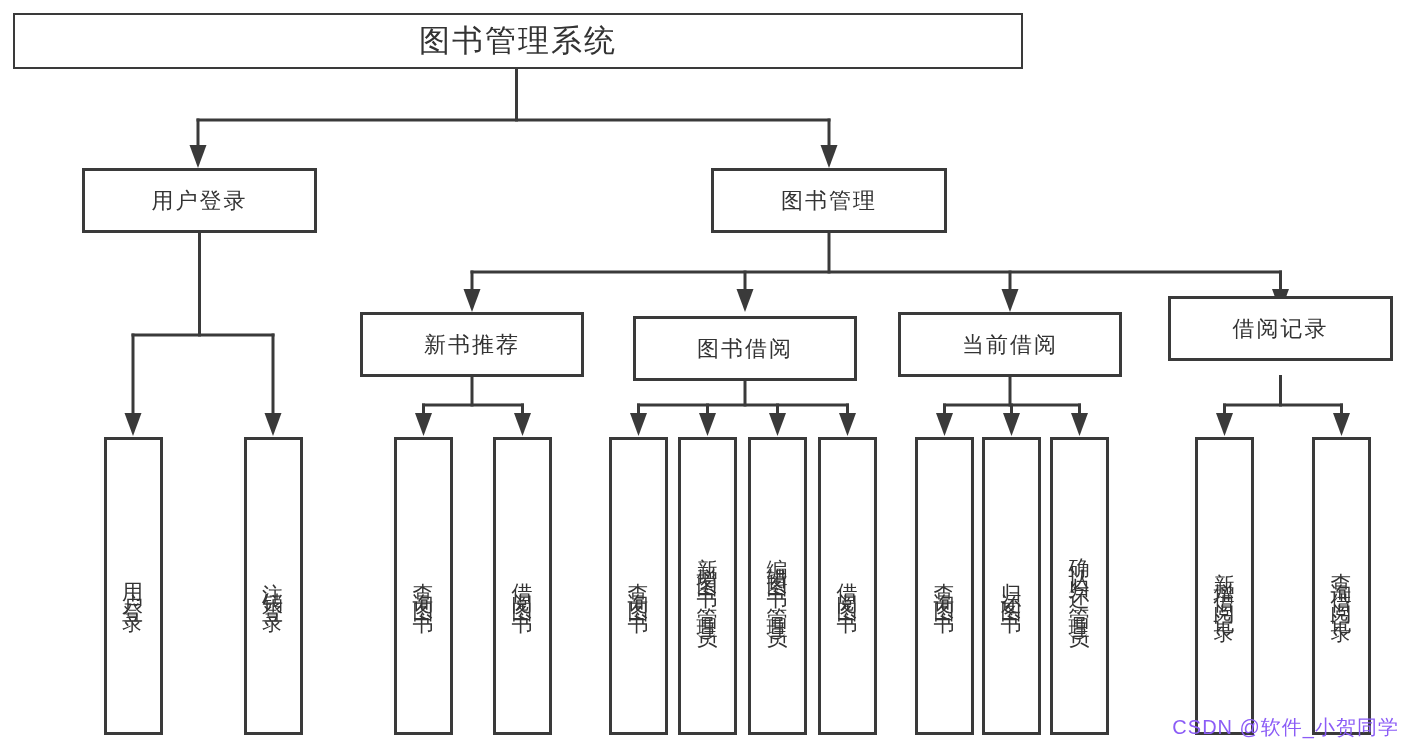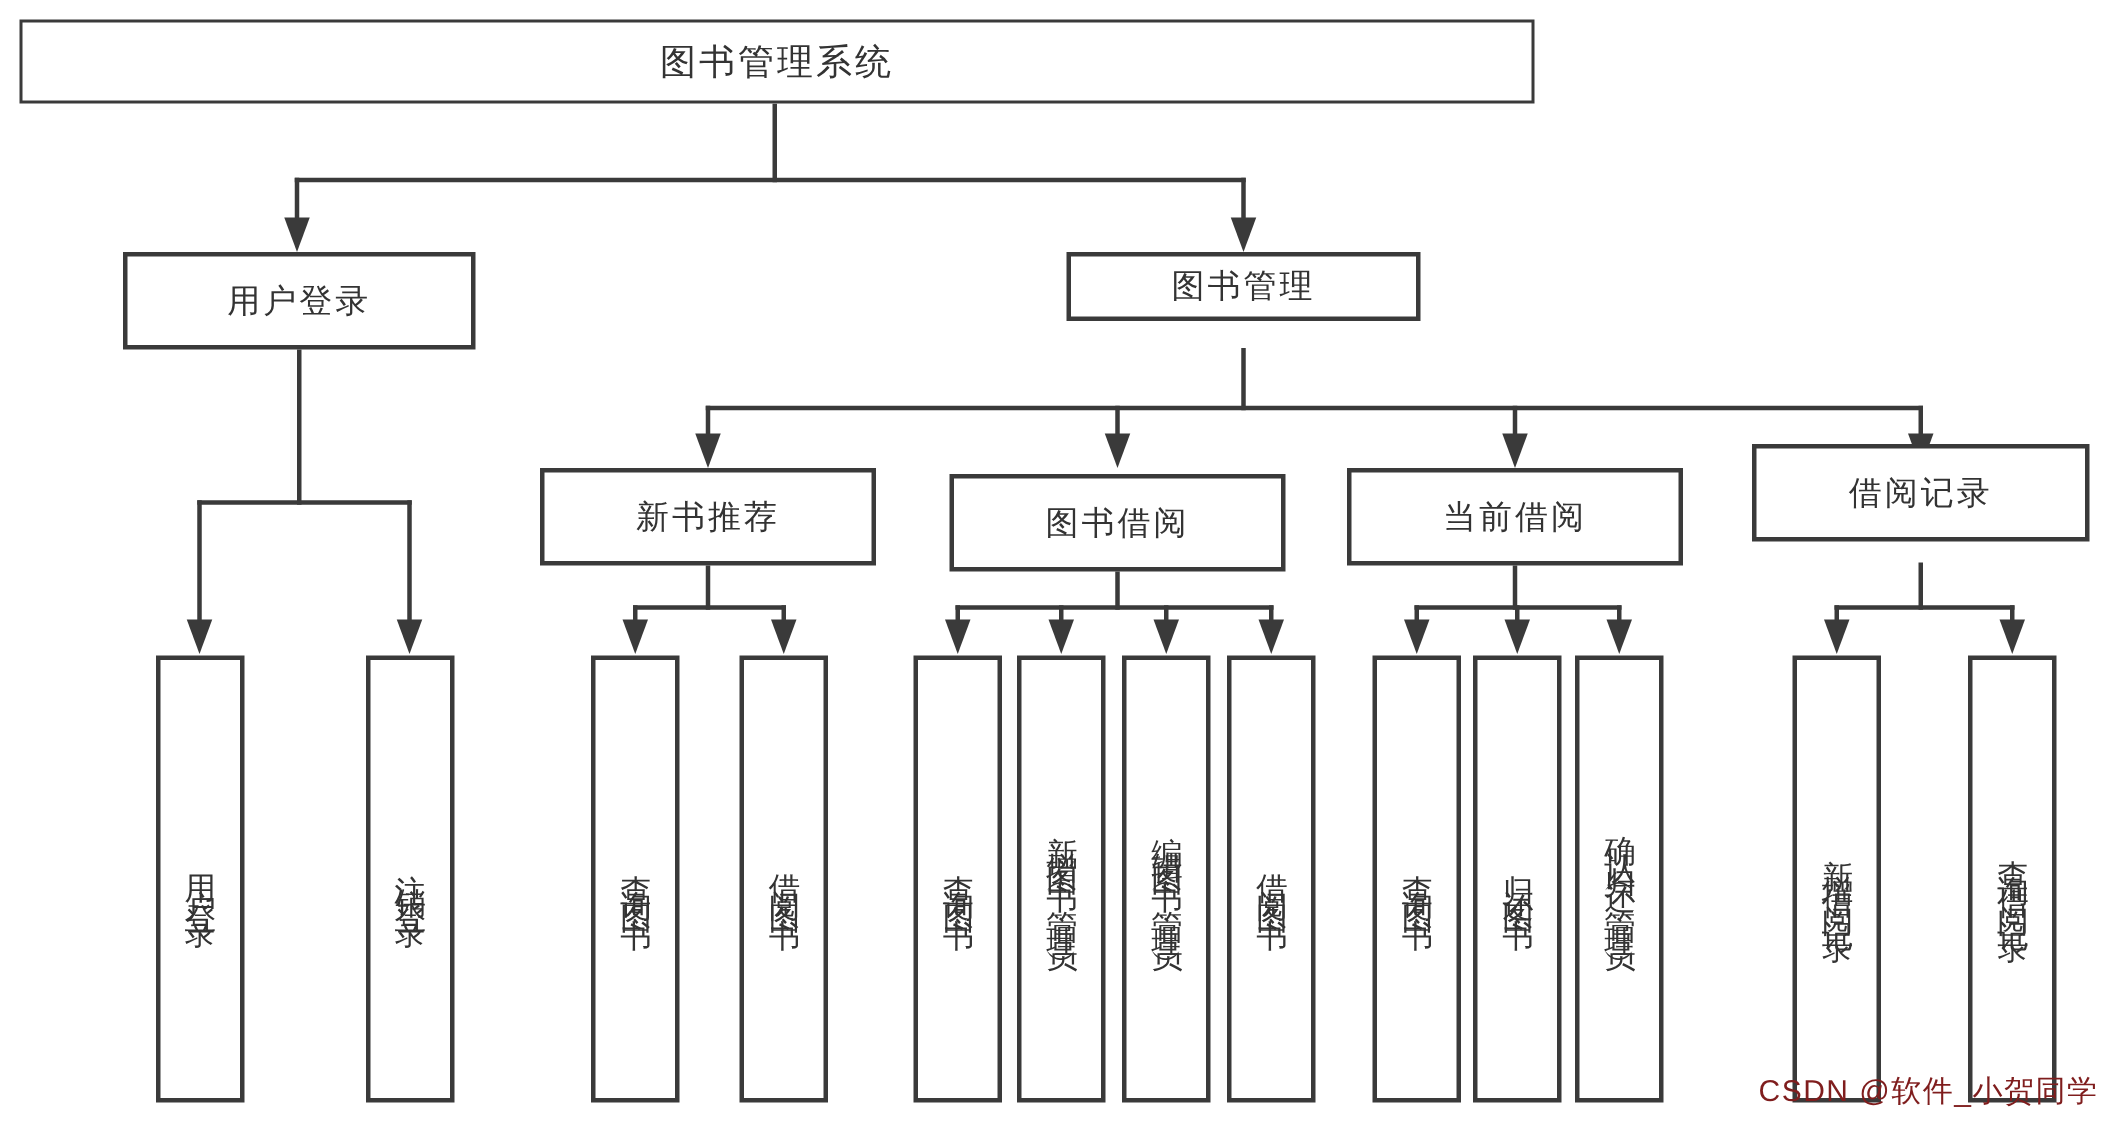--- a/index.html
+++ b/index.html
@@ -6,29 +6,29 @@
   .canvas{
     position:relative;width:1405px;height:747px;background:#ffffff;overflow:hidden;
     font-family:"Liberation Sans","DejaVu Sans",sans-serif;color:#333333;
   }
   .connectors{position:absolute;left:0;top:0;z-index:0;}
   .node{
     position:absolute;box-sizing:border-box;border:3px solid #3a3a3a;background:#ffffff;
     display:flex;align-items:center;justify-content:center;z-index:1;
   }
   .hbox{font-size:22px;letter-spacing:2px;white-space:nowrap;}
-  .root{border-width:2px;font-size:24px;}
+  .root{border-width:2px;font-size:31px;}
   .vbox{top:437px;height:298px;width:59px;}
   .vbox span{
     writing-mode:vertical-rl;text-orientation:mixed;
     font-size:21px;line-height:1;letter-spacing:10px;
   }
   .watermark{
     position:absolute;top:714px;right:6px;z-index:5;
-    font-size:20px;letter-spacing:1px;color:#7f1d1d;white-space:nowrap;
+    font-size:20px;letter-spacing:1px;color:#8b5cf6;white-space:nowrap;
   }
 </style>
 </head>
 <body>
 
 <div class="canvas">
 
   <svg class="connectors" width="1405" height="747" viewBox="0 0 1405 747">
     <g stroke="#3a3a3a" stroke-width="3" fill="none">
 
@@ -91,21 +91,21 @@
       <polygon points="1003,413 1020,413 1011.5,436"></polygon>
       <polygon points="1071,413 1088,413 1079.5,436"></polygon>
       <polygon points="1216,413 1233,413 1224.5,436"></polygon>
       <polygon points="1333,413 1350,413 1341.5,436"></polygon>
     </g>
   </svg>
 
   <div class="node root hbox" style="left:13px;top:13px;width:1010px;height:56px">图书管理系统</div>
 
   <div class="node hbox" style="left:82px;top:168px;width:235px;height:65px">用户登录</div>
-  <div class="node hbox" style="left:711px;top:168px;width:236px;height:46px">图书管理</div>
+  <div class="node hbox" style="left:711px;top:168px;width:236px;height:65px">图书管理</div>
 
   <div class="node hbox" style="left:360px;top:312px;width:224px;height:65px">新书推荐</div>
   <div class="node hbox" style="left:633px;top:316px;width:224px;height:65px">图书借阅</div>
   <div class="node hbox" style="left:898px;top:312px;width:224px;height:65px">当前借阅</div>
   <div class="node hbox" style="left:1168px;top:296px;width:225px;height:65px">借阅记录</div>
 
   <div class="node vbox" style="left:103.5px">
     <span>用户登录</span>
   </div>
   <div class="node vbox" style="left:243.5px">

